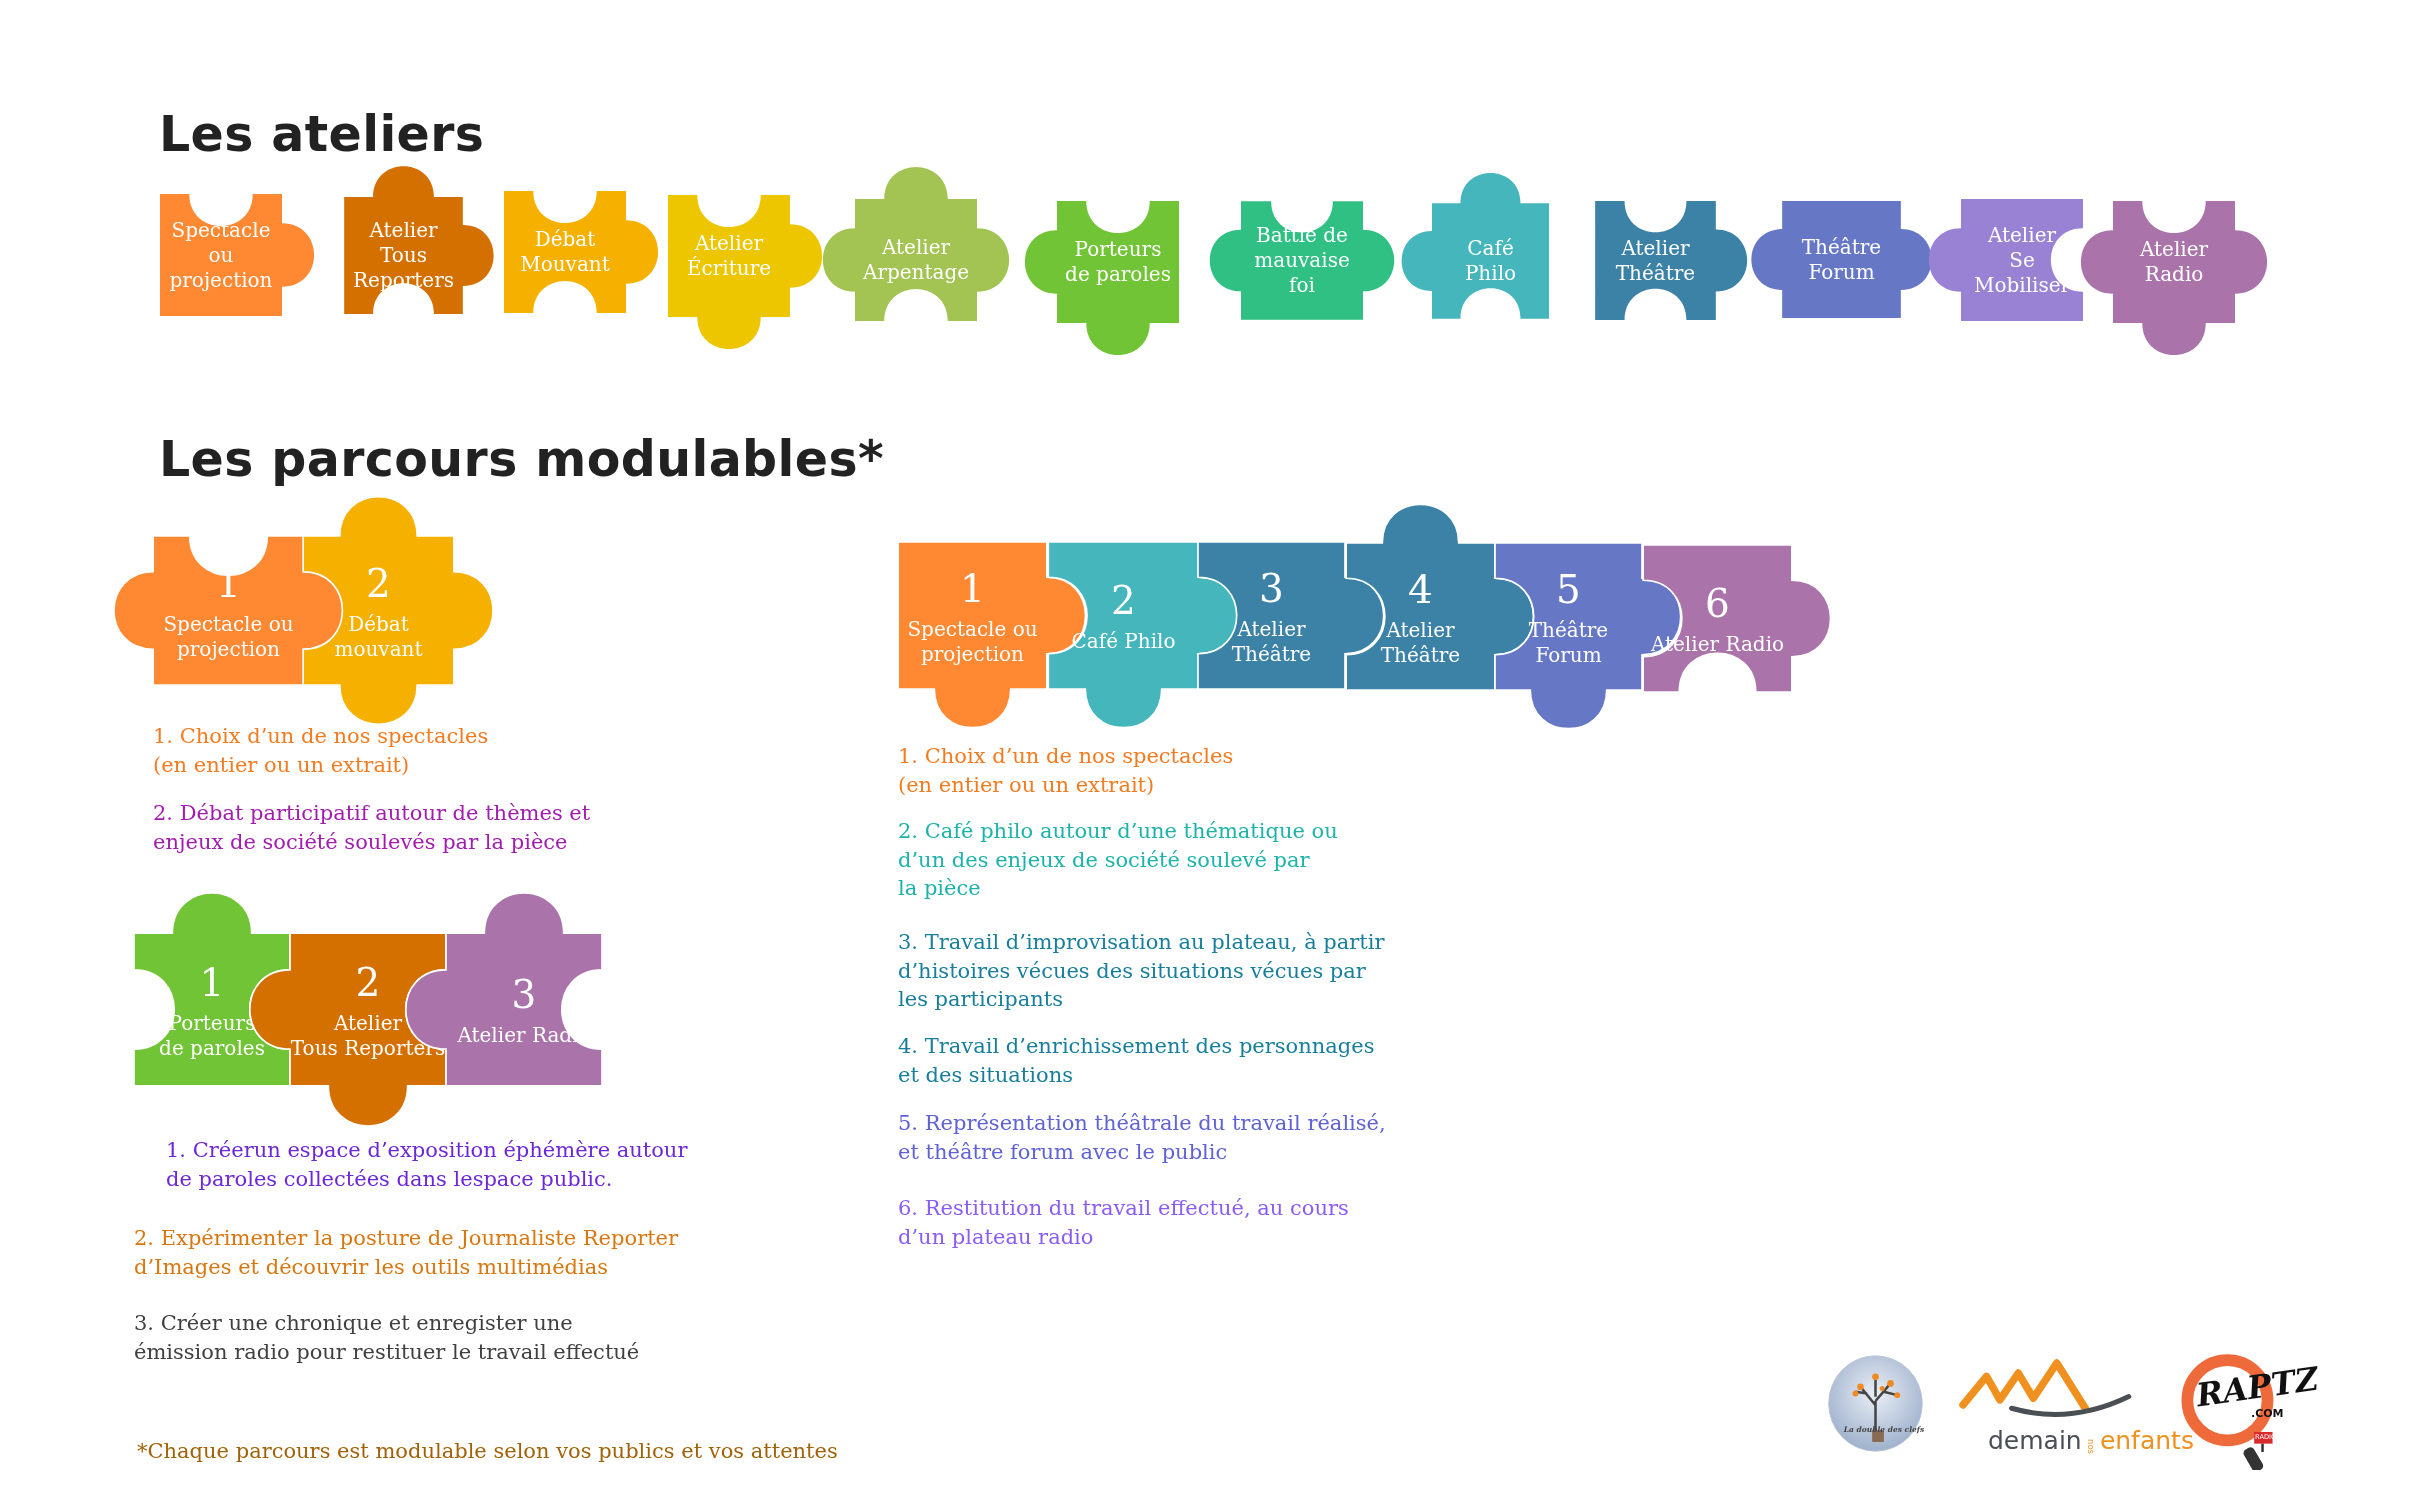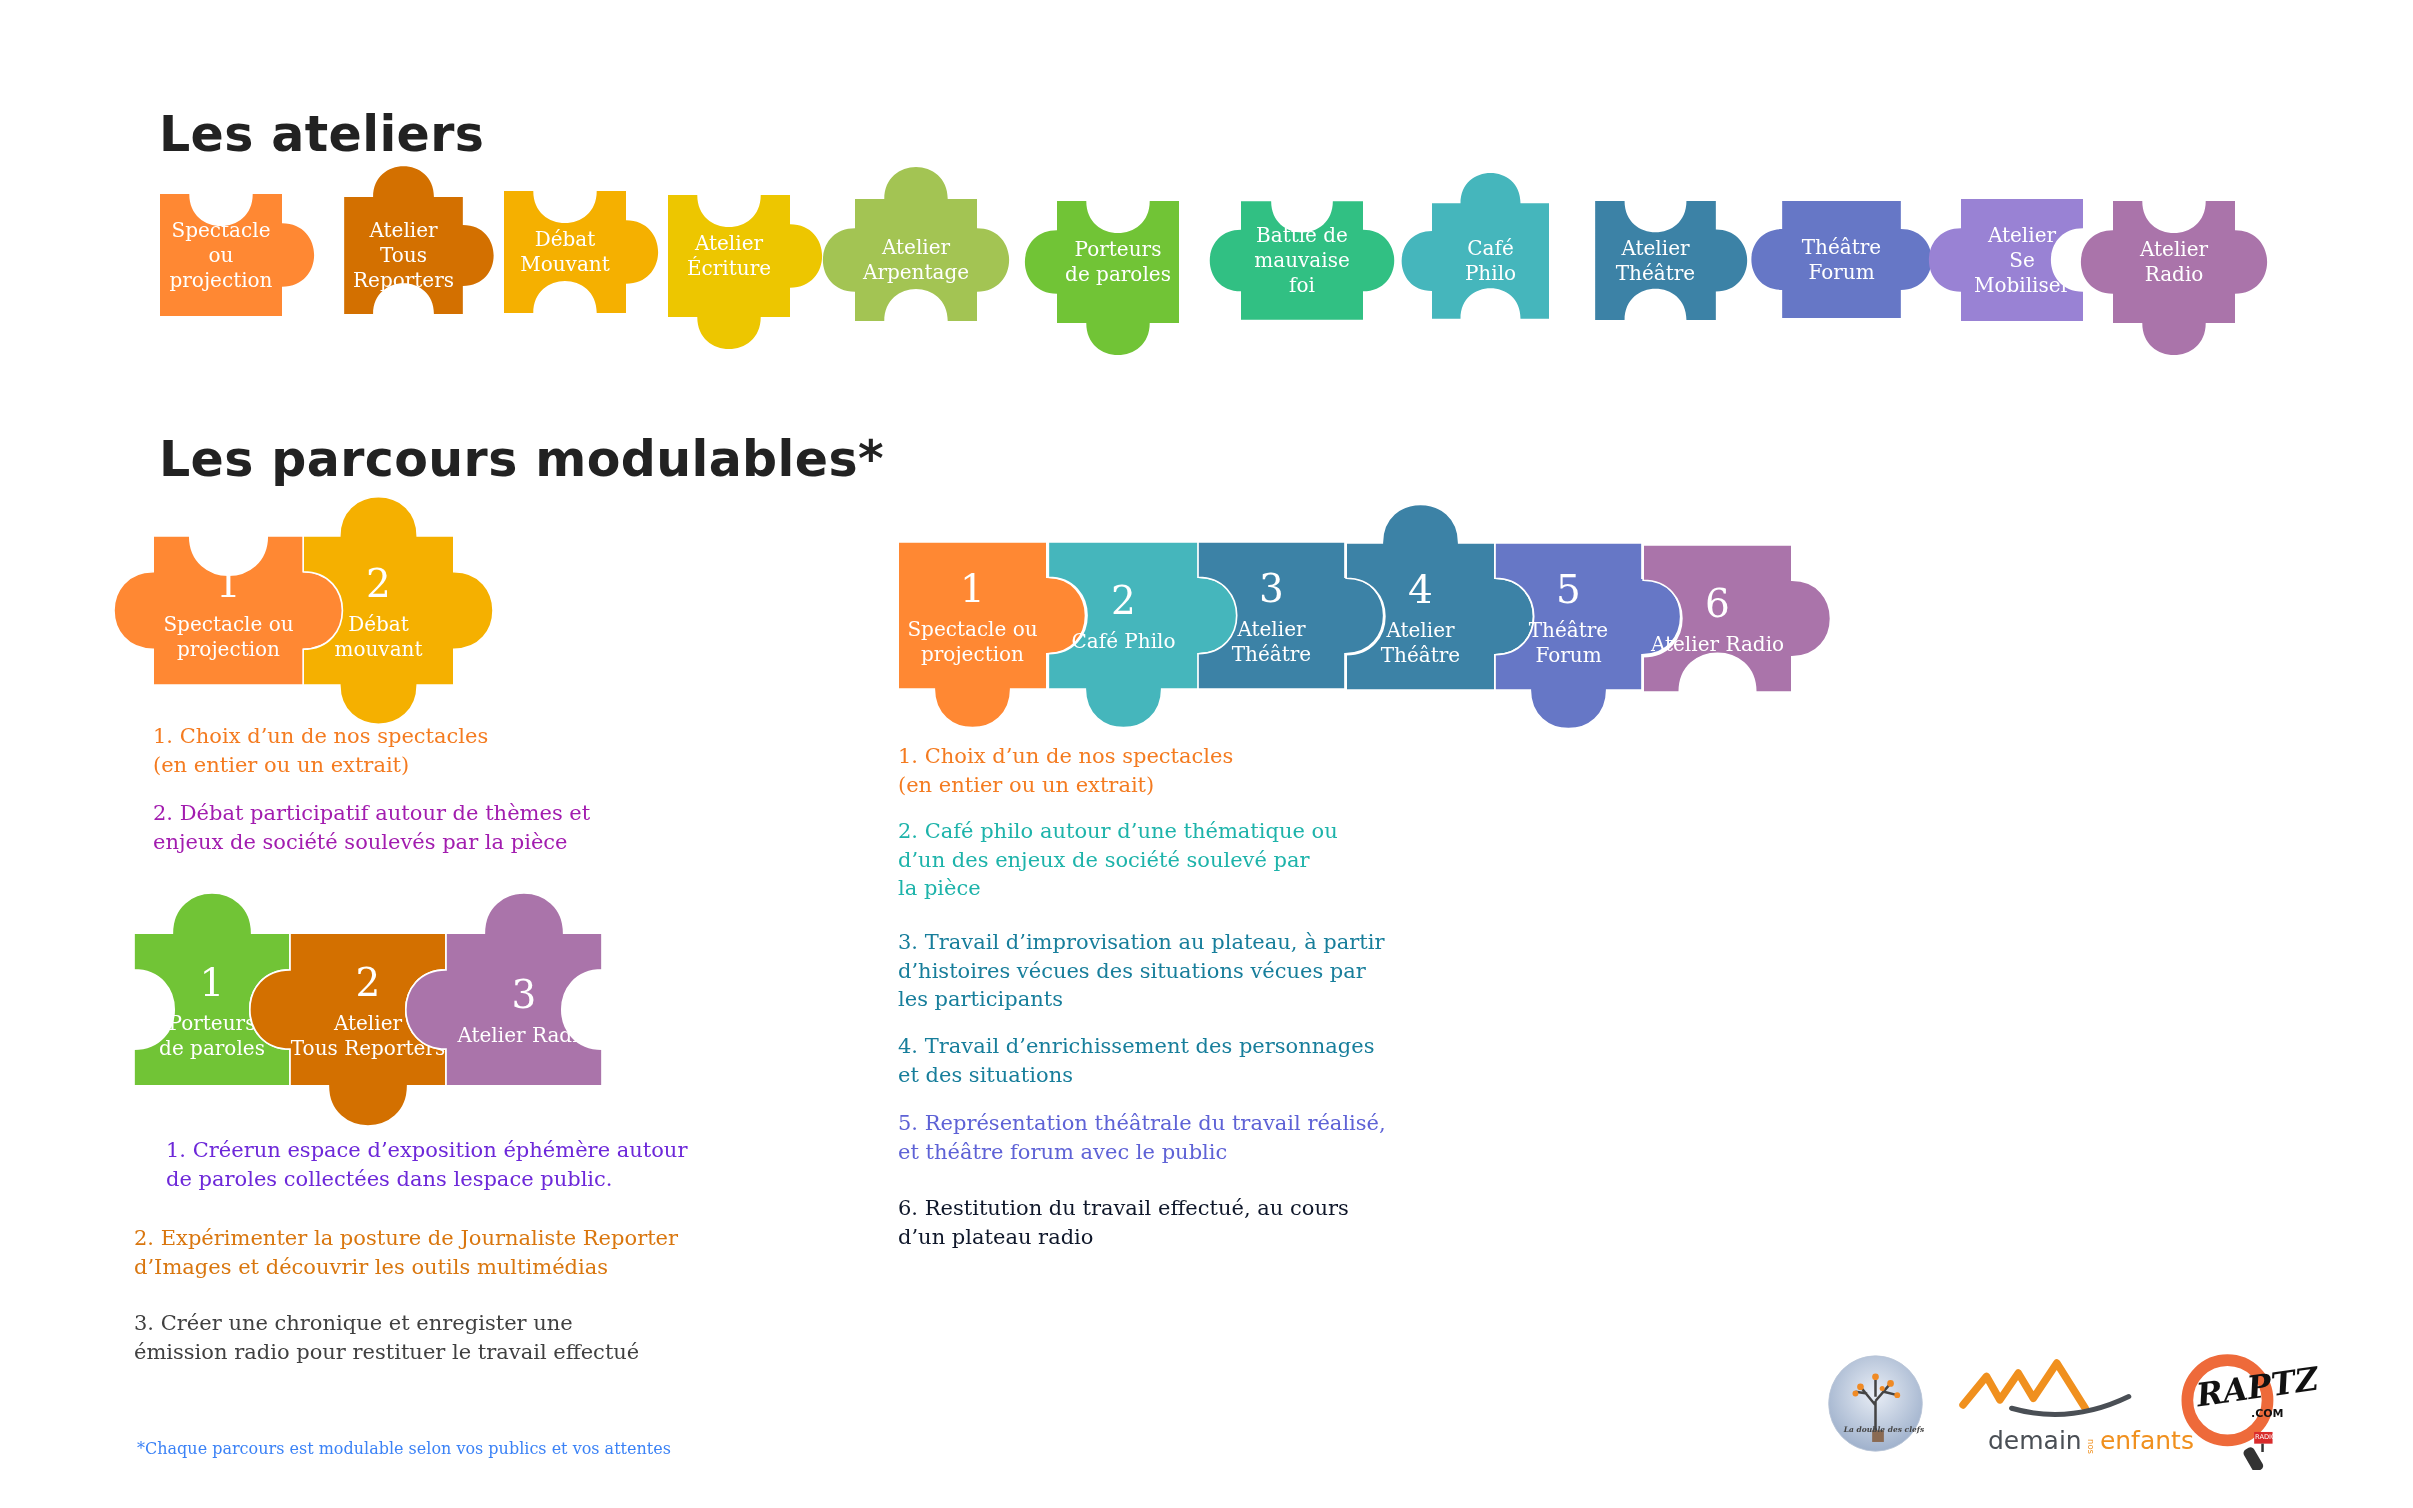--- a/index.html
+++ b/index.html
@@ -3,21 +3,21 @@
 <meta charset="utf-8">
 <style>
   html, body { margin: 0; padding: 0; background: #ffffff; }
   body { width: 2413px; height: 1508px; position: relative; overflow: hidden; font-family: "DejaVu Serif", serif; }
   .h1 { position: absolute; font-family: "DejaVu Sans", sans-serif; font-weight: 600; color: #222222; font-size: 49px; letter-spacing: 0.4px; margin: 12px; }
   .piece { position: absolute; }
   .piece svg { position: absolute; left: 0; top: 0; overflow: visible; }
   .piece .label { position: absolute; left: 0; top: 0; width: 100%; height: 100%; display: flex; flex-direction: column; align-items: center; justify-content: center; text-align: center; color: #ffffff; font-family: "DejaVu Serif", serif; font-size: 20px; line-height: 25px; white-space: pre-line; }
   .piece .num { font-size: 39px; line-height: 47px; margin-bottom: 5px; }
   .desc { position: absolute; font-family: "DejaVu Serif", serif; font-size: 21px; line-height: 28.5px; white-space: pre-line; margin: 0; }
-  .footnote { position: absolute; left: 137px; top: 1439px; font-family: "DejaVu Serif", serif; font-size: 16px; color: #3b82f6; }
+  .footnote { position: absolute; left: 137px; top: 1439px; font-family: "DejaVu Serif", serif; font-size: 21px; color: #a16207; }
   .logo { position: absolute; }
 </style>
 </head>
 <body>
 
 <h1 class="h1" style="left:147px; top:94px;">Les ateliers</h1>
 <div id="ateliers-row">
     <div class="piece" style="left: 160px; top: 194px; width: 122px; height: 122px;">
       <svg width="122" height="122" viewBox="0 0 146 146">
         <path d="M0 0 L35.04 0 C35.04 51.246 110.96000000000001 51.246 110.96000000000001 0 L146 0 L146 35.04 C197.246 35.04 197.246 110.96000000000001 146 110.96000000000001 L146 146 L0 146 L0 0 Z" fill="#FF8833"></path>
@@ -203,21 +203,21 @@
       <p class="desc" style="left: 898px; top: 817px; color: rgb(29, 179, 170);">2. Café philo autour d’une thématique ou
 d’un des enjeux de société soulevé par
 la pièce</p>
       <p class="desc" style="left: 898px; top: 928px; color: rgb(23, 126, 155);">3. Travail d’improvisation au plateau, à partir
 d’histoires vécues des situations vécues par
 les participants</p>
       <p class="desc" style="left: 898px; top: 1032px; color: rgb(23, 126, 155);">4. Travail  d’enrichissement des personnages
 et des situations</p>
       <p class="desc" style="left: 898px; top: 1109px; color: rgb(94, 98, 214);">5. Représentation théâtrale du travail réalisé,
 et théâtre forum avec le public</p>
-      <p class="desc" style="left: 898px; top: 1194px; color: #0f172a;">6. Restitution du travail effectué, au cours
+      <p class="desc" style="left: 898px; top: 1194px; color: #8b5cf6;">6. Restitution du travail effectué, au cours
 d’un plateau radio</p>
     </div>
   </div>
 
 <div class="footnote">*Chaque parcours est modulable selon vos publics et vos attentes</div>
 
 <div class="logo" style="left:1827px; top:1355px; width:97px; height:97px;font-weight:bold;">
   <svg width="97" height="97" viewBox="0 0 116 116">
     <defs>
       <radialGradient id="sky" cx="50%" cy="40%" r="60%">

